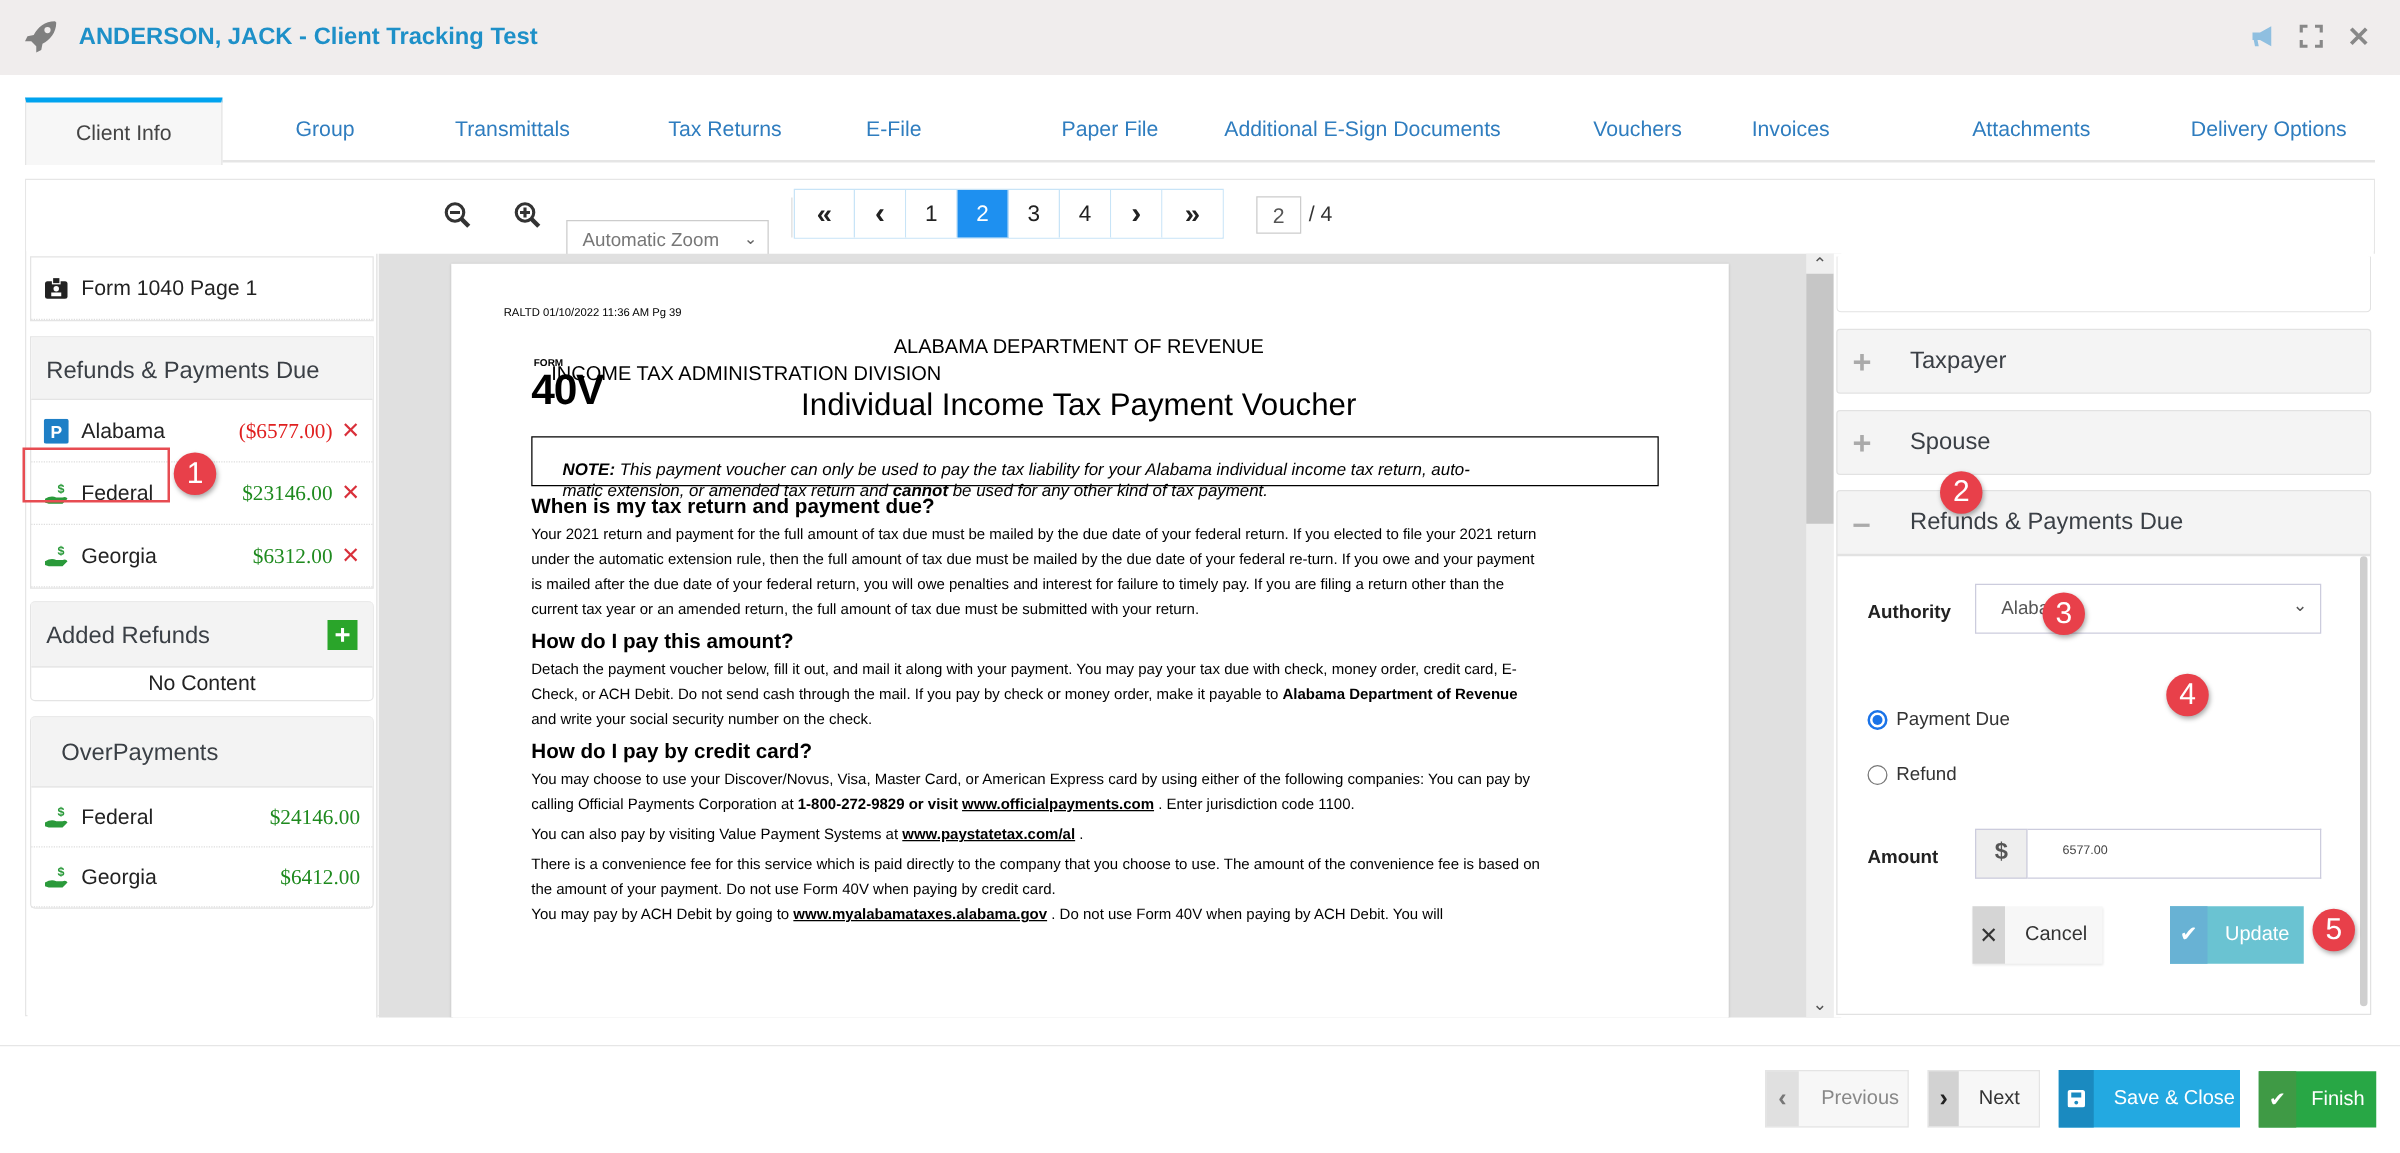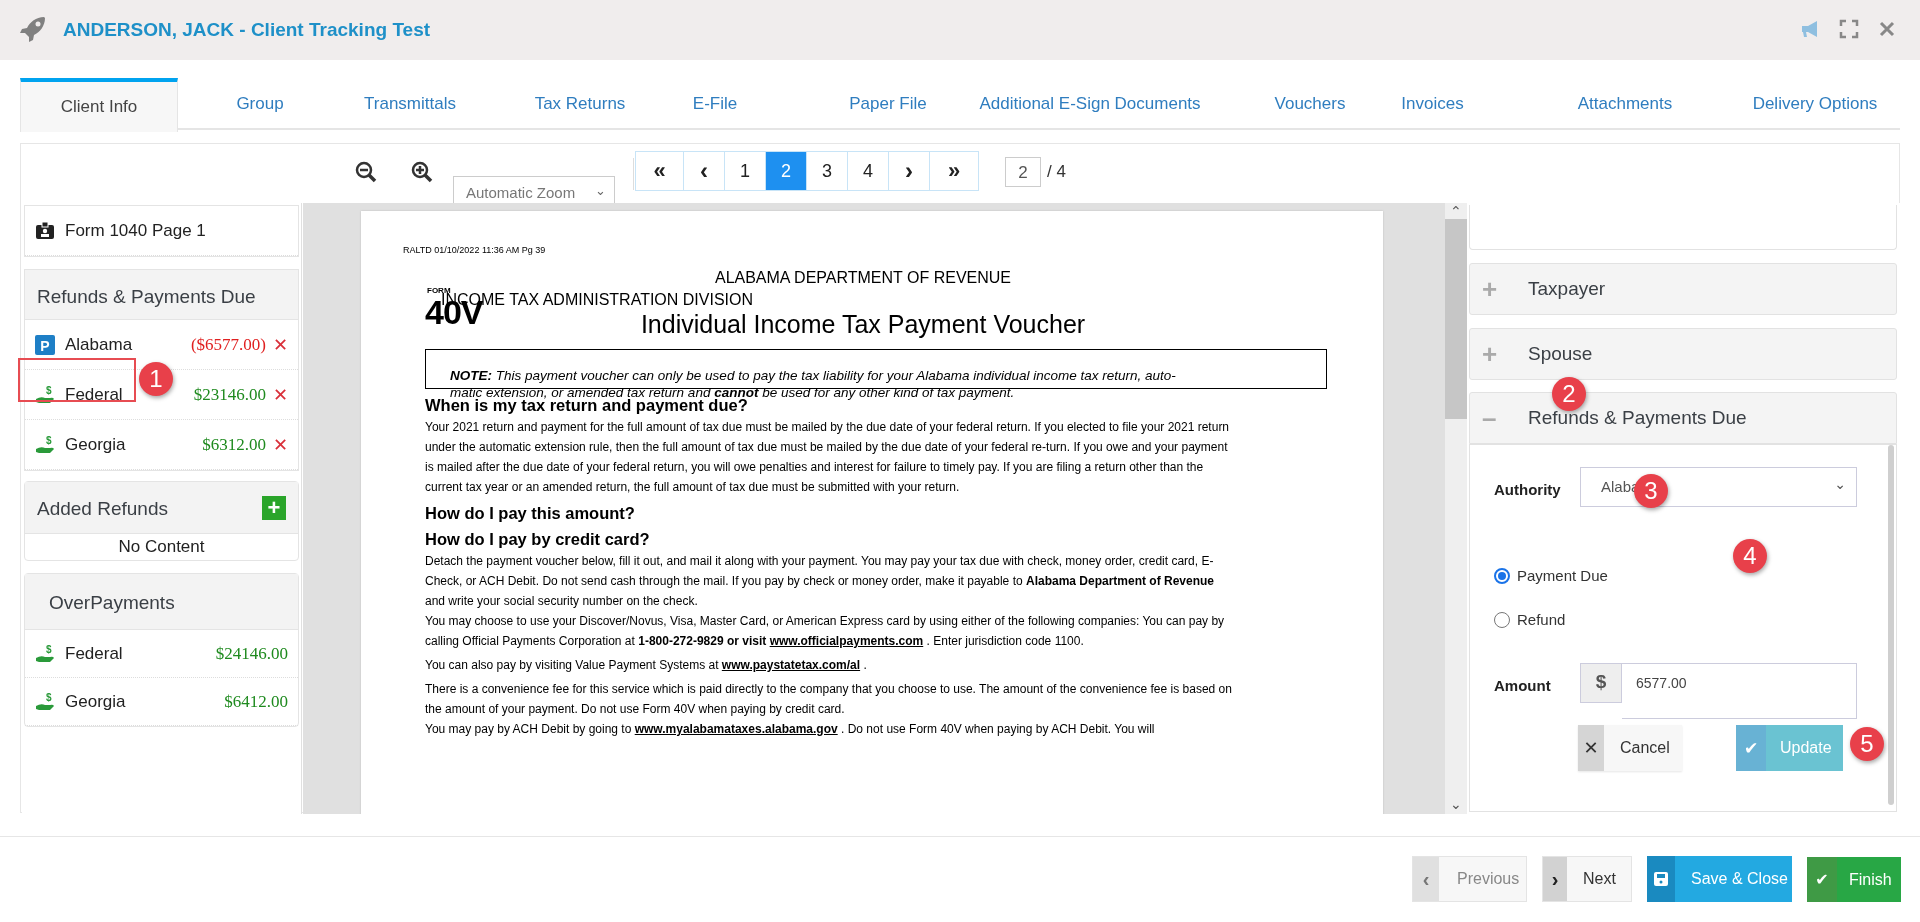--- a/index.html
+++ b/index.html
@@ -200,22 +200,22 @@
       <div style="position:absolute;left:0;width:924px;text-align:left;top:80px;font-size:16px;padding-left:80px">INCOME TAX ADMINISTRATION DIVISION</div>
       <div style="position:absolute;left:0;width:924px;text-align:center;top:99px;font-size:25px;padding-left:80px">Individual Income Tax Payment Voucher</div>
       <div style="position:absolute;left:64px;top:138px;width:902px;height:40px;border:1px solid #000;padding:17px 24px;font-size:13.5px;font-style:italic;line-height:17px">
         <b>NOTE:</b><span> This payment voucher can only be used to pay the tax liability for your Alabama individual income tax return, auto-</span><br>
         <span>matic extension, or amended tax return and </span><b>cannot</b><span> be used for any other kind of tax payment.</span>
       </div>
       <div style="position:absolute;left:64px;top:184px;width:810px;font-size:12px;line-height:20px">
         <div style="font-size:16.5px;font-weight:bold;margin-bottom:2px">When is my tax return and payment due?</div>
         <div>Your 2021 return and payment for the full amount of tax due must be mailed by the due date of your federal return. If you elected to file your 2021 return under the automatic extension rule, then the full amount of tax due must be mailed by the due date of your federal re-turn. If you owe and your payment is mailed after the due date of your federal return, you will owe penalties and interest for failure to timely pay. If you are filing a return other than the current tax year or an amended return, the full amount of tax due must be submitted with your return.</div>
         <div style="font-size:16.5px;font-weight:bold;margin:6px 0 2px">How do I pay this amount?</div>
+        <div><span>Detach the payment voucher below, fill it out, and mail it along with your payment. You may pay your tax due with check, money order, credit card, E-Check, or ACH Debit. Do not send cash through the mail. If you pay by check or money order, make it payable to </span><b>Alabama Department of Revenue</b><span> and write your social security number on the check.</span></div>
         <div style="font-size:16.5px;font-weight:bold;margin:6px 0 2px">How do I pay by credit card?</div>
-        <div><span>Detach the payment voucher below, fill it out, and mail it along with your payment. You may pay your tax due with check, money order, credit card, E-Check, or ACH Debit. Do not send cash through the mail. If you pay by check or money order, make it payable to </span><b>Alabama Department of Revenue</b><span> and write your social security number on the check.</span></div>
         <div><span>You may choose to use your Discover/Novus, Visa, Master Card, or American Express card by using either of the following companies: You can pay by calling Official Payments Corporation at </span><b>1-800-272-9829 or visit </b><b style="text-decoration:underline">www.officialpayments.com</b><span> . Enter jurisdiction code 1100.</span></div>
         <div style="margin-top:4px"><span>You can also pay by visiting Value Payment Systems at </span><b style="text-decoration:underline">www.paystatetax.com/al</b><span> .</span></div>
         <div style="margin-top:4px">There is a convenience fee for this service which is paid directly to the company that you choose to use. The amount of the convenience fee is based on the amount of your payment. Do not use Form 40V when paying by credit card.</div>
         <div><span>You may pay by ACH Debit by going to </span><b style="text-decoration:underline">www.myalabamataxes.alabama.gov</b><span> . Do not use Form 40V when paying by ACH Debit. You will</span></div>
       </div>
     </div>
   </div>
 
   <div class="vscroll">
     <span style="position:absolute;left:5px;top:0;font-size:14px;color:#555">⌃</span>
@@ -249,21 +249,21 @@
             <span style="width:8px;height:8px;border-radius:50%;background:#1a73e8"></span>
           </span>
         <span>Payment Due</span>
       </div>
       <div style="position:absolute;left:24px;top:166px;display:flex;align-items:center;font-size:15px;color:#333">
         <span style="width:16px;height:16px;border-radius:50%;border:1.5px solid #777;display:inline-block;margin-right:7px"></span>
         <span>Refund</span>
       </div>
       <div style="position:absolute;left:24px;top:232px;font-size:15px;font-weight:bold;color:#222">Amount</div>
       <div style="position:absolute;left:110px;top:218px;width:42px;height:40px;background:#eee;border:1px solid #ccd;font-size:19px;font-weight:bold;color:#555;text-align:center;padding-top:7px">$</div>
-      <div style="position:absolute;left:152px;top:218px;width:235px;height:56px;border:1px solid #ccd;border-left:none;font-size:14px;color:#444;padding:11px 14px">6577.00</div>
+      <div style="position:absolute;left:152px;top:218px;width:235px;height:40px;border:1px solid #ccd;border-left:none;font-size:10px;color:#444;padding:11px 28px">6577.00</div>
       <div class="btn" style="left:108px;top:280px;width:104px;height:46px;background:#f7f7f7;box-shadow:0 1px 2px rgba(0,0,0,.1)">
         <span class="bi" style="width:26px;background:#d5d5d5;font-weight:bold;font-size:18px;color:#333">✕</span>
         <span style="padding-left:16px;color:#333">Cancel</span>
       </div>
       <div class="btn" style="left:266px;top:280px;width:107px;height:46px;background:#6ac3d2">
         <span class="bi" style="width:30px;background:#68b2d4;color:#fff;font-size:17px">✔</span>
         <span style="padding-left:14px;color:#fff">Update</span>
       </div>
     </div>
   </div>

